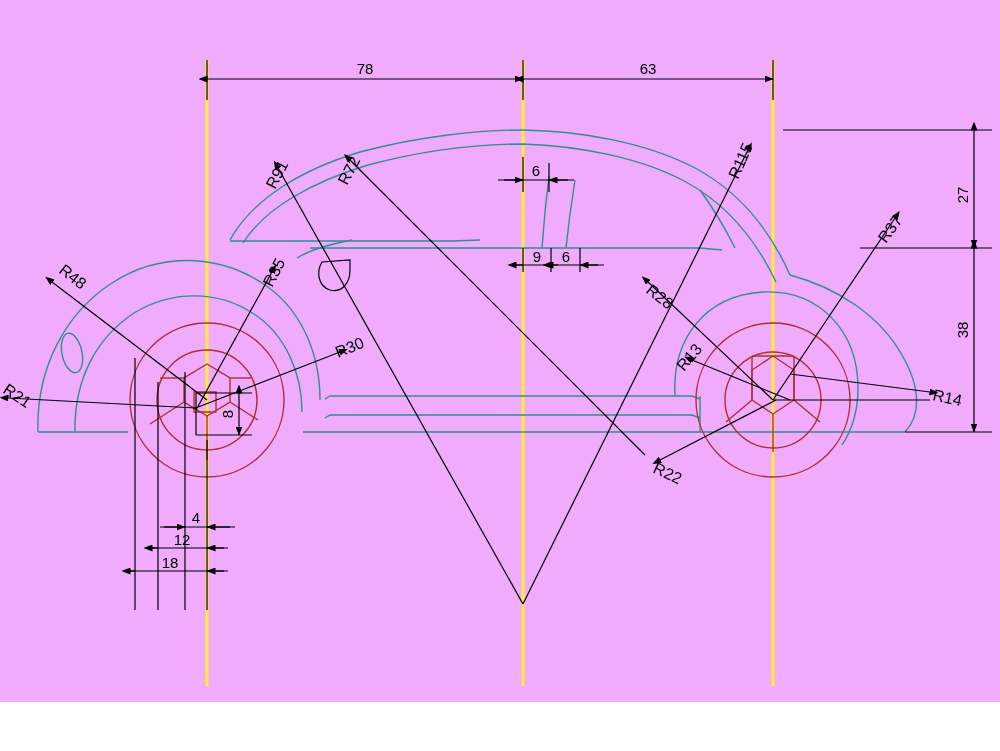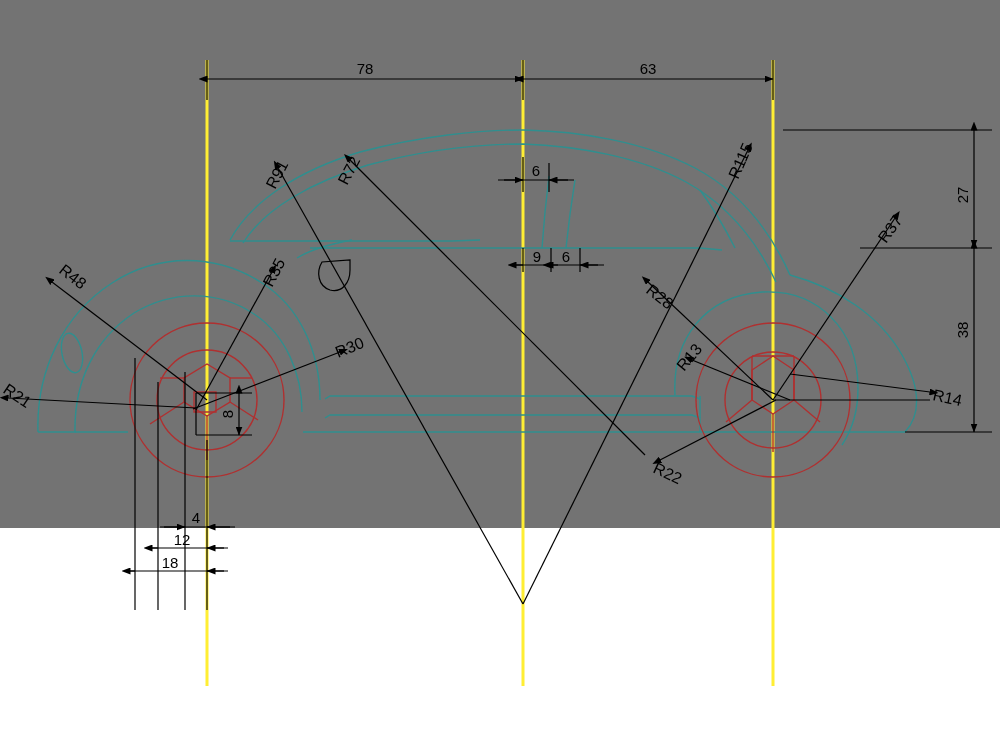--- a/index.html
+++ b/index.html
@@ -10,22 +10,22 @@
   }
   body {
     width: 1000px;
     height: 751px;
     overflow: hidden;
     font-family: "Liberation Sans", sans-serif;
   }
   #drawing-canvas {
     position: relative;
     width: 1000px;
-    height: 528px;
-    background: #737373;
+    height: 702px;
+    background: #f0abfc;
   }
   svg#cad {
     display: block;
     width: 1000px;
     height: 751px;
   }
   .dimtext {
     font-family: "Liberation Sans", sans-serif;
     font-size: 15px;
     fill: #000000;

